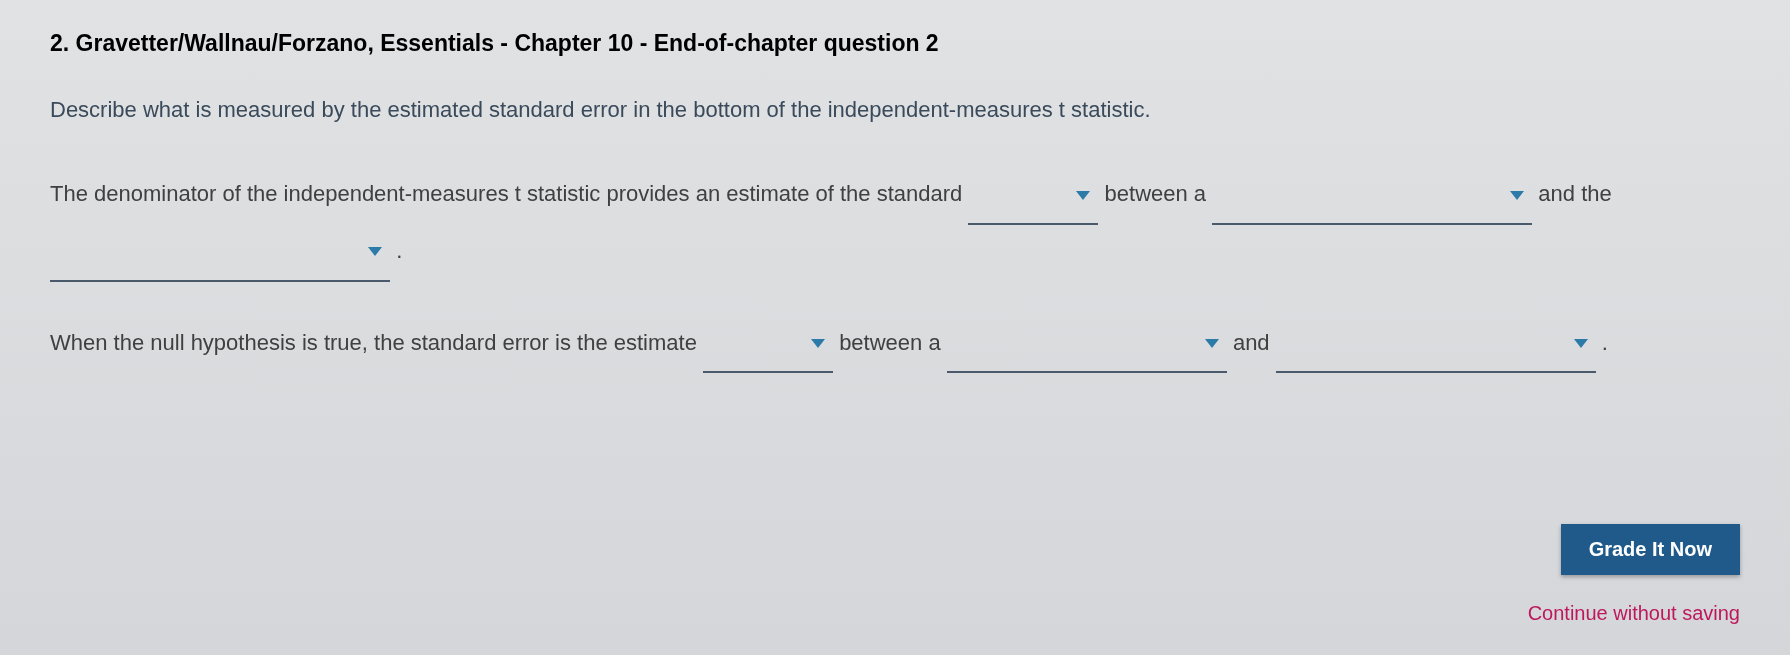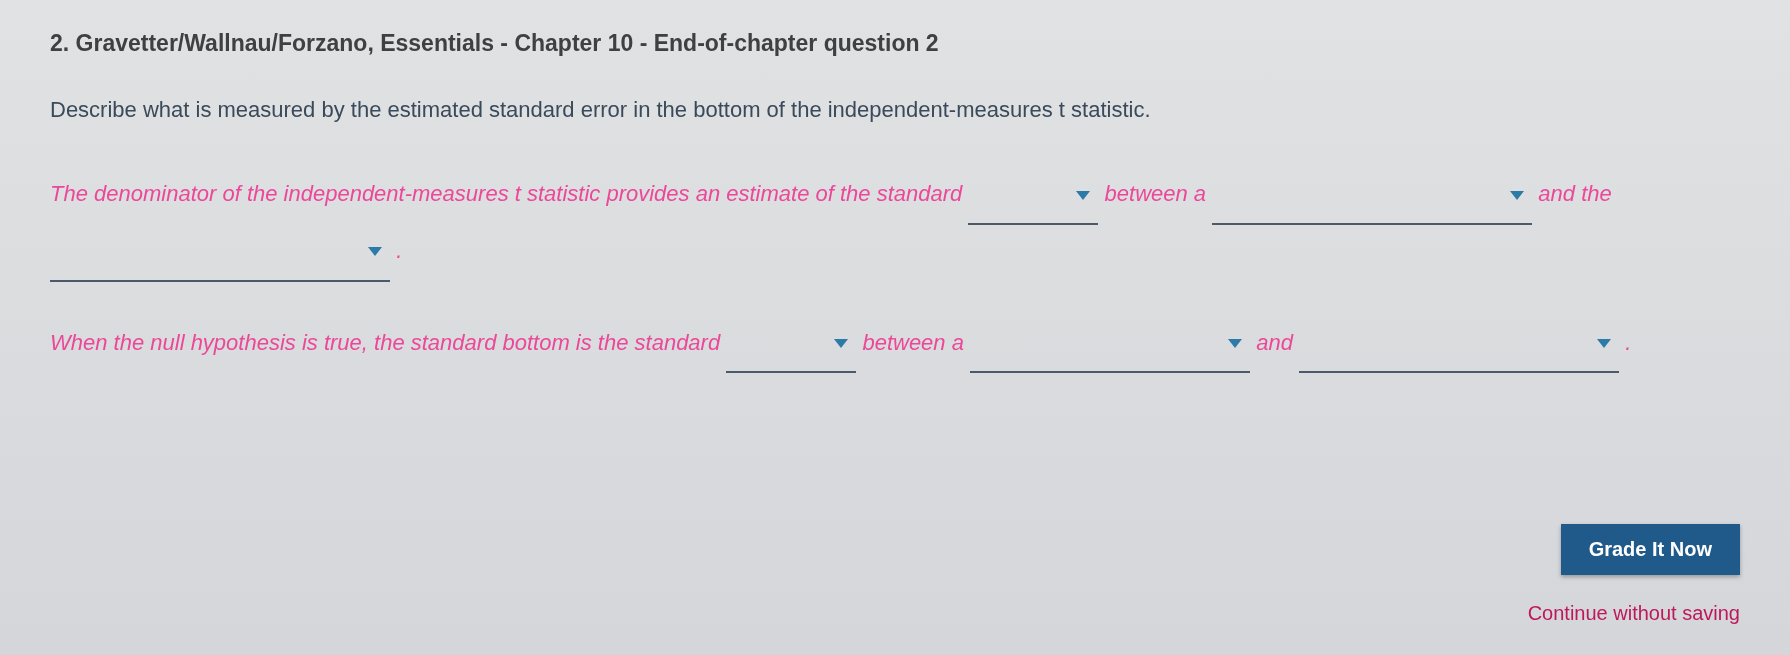--- a/index.html
+++ b/index.html
@@ -12,35 +12,34 @@
       background: linear-gradient(to bottom, #e0e2e4 0%, #d4d6d9 100%);
       width: 1790px;
       height: 655px;
       padding: 30px 50px 20px 50px;
       position: relative;
       color: #3a4a5a;
     }
     .question-title {
       font-weight: bold;
       font-size: 23px;
-      color: #404040;
+      color: #000000;
       margin-bottom: 40px;
     }
     .question-prompt {
       font-size: 22px;
       color: #3a4a5a;
       margin-bottom: 45px;
       margin-top: 34px;
     }
     .fill-paragraph {
       font-size: 22px;
-      color: #ec4899;
+      color: #404040;
       line-height: 2.4;
       margin-bottom: 35px;
-      font-style: italic;
     }
     .dropdown-blank {
       display: inline-block;
       border-bottom: 2px solid #4a5a6a;
       min-width: 130px;
       padding: 0 8px 2px 8px;
       vertical-align: baseline;
       text-align: right;
       cursor: pointer;
     }
@@ -102,21 +101,21 @@
   <span>The denominator of the independent-measures t statistic provides an estimate of the standard </span>
   <span class="dropdown-blank"><span class="chevron-icon"></span></span>
   <span> between a </span>
   <span class="dropdown-blank wide"><span class="chevron-icon"></span></span>
   <span> and the </span>
   <span class="dropdown-blank xwide"><span class="chevron-icon"></span></span>
   <span> .</span>
 </div>
 
 <div class="fill-paragraph">
-  <span>When the null hypothesis is true, the standard bottom is the standard </span>
+  <span>When the null hypothesis is true, the standard error is the estimate </span>
   <span class="dropdown-blank"><span class="chevron-icon"></span></span>
   <span> between a </span>
   <span class="dropdown-blank medium"><span class="chevron-icon"></span></span>
   <span> and </span>
   <span class="dropdown-blank wide"><span class="chevron-icon"></span></span>
   <span> .</span>
 </div>
 
 <div class="button-row">
   <button class="btn">Grade It Now</button>

